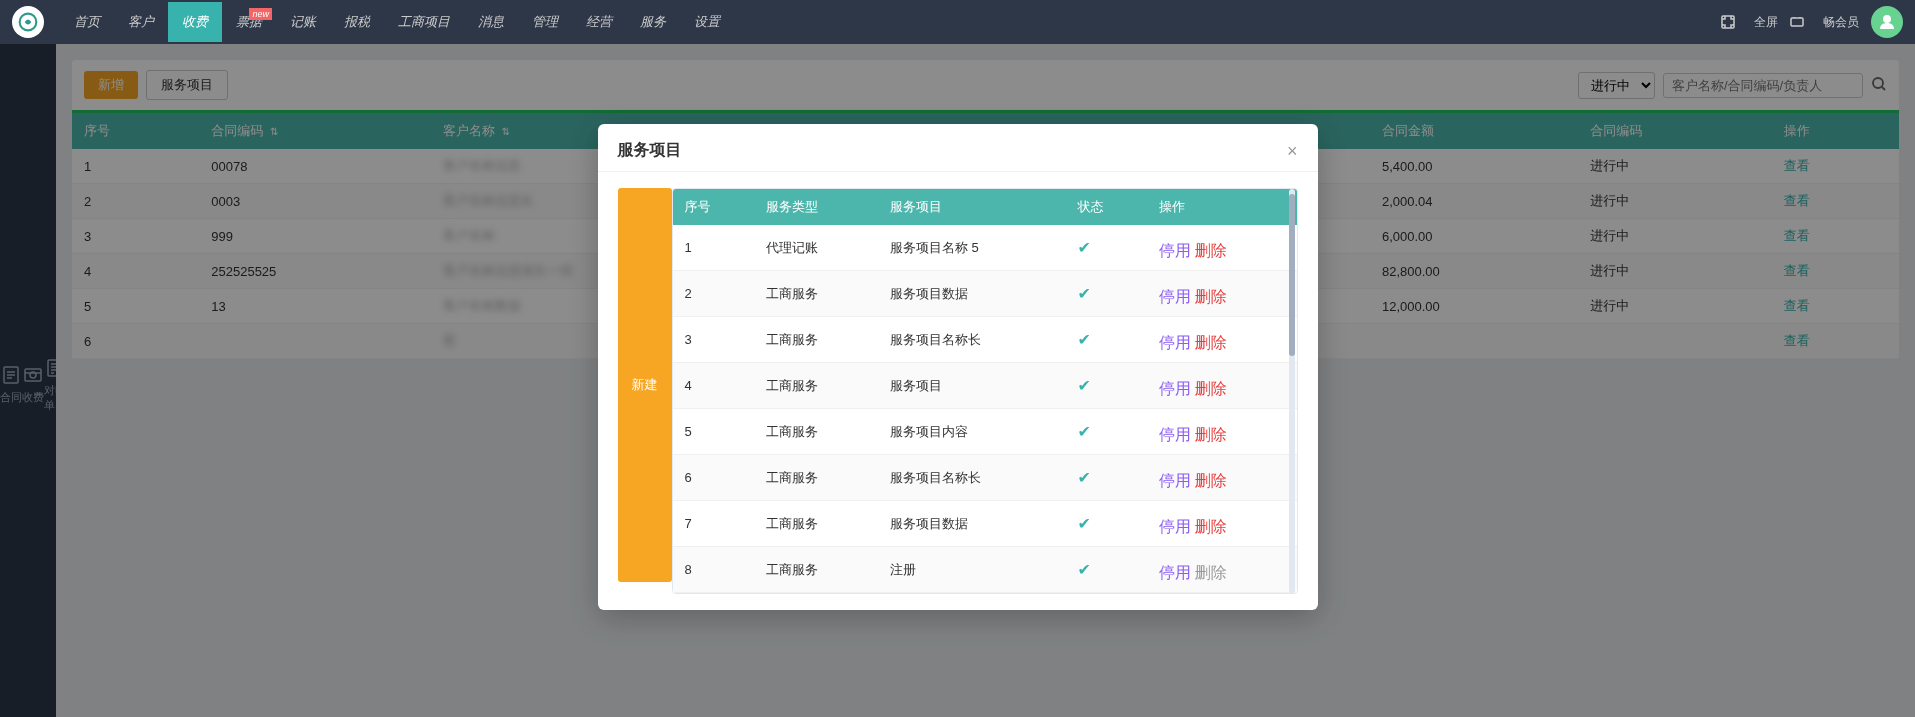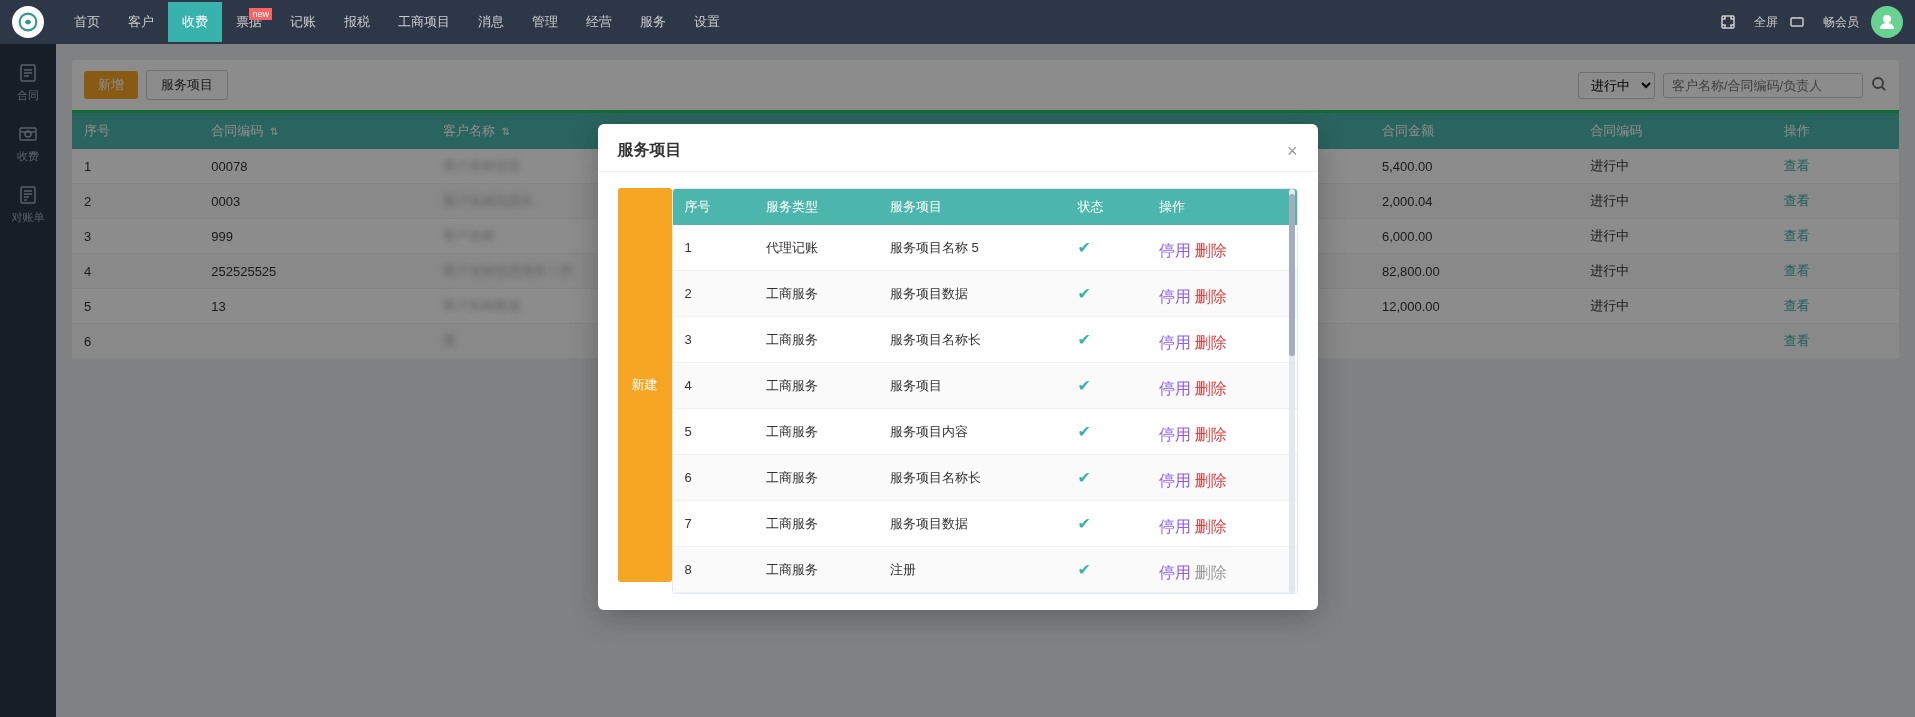--- a/index.html
+++ b/index.html
@@ -28,20 +28,21 @@
     .nav-items { display: flex; align-items: center; flex: 1; }
     .nav-item {
       color: #ccc;
       padding: 0 14px;
       height: 40px;
       display: flex; align-items: center;
       cursor: pointer;
       font-size: 13px;
       position: relative;
       white-space: nowrap;
+      font-style: italic;
     }
     .nav-item.active {
       background: #38b2ac;
       color: #fff;
     }
     .nav-item .new-badge {
       background: #f56565;
       color: #fff;
       font-size: 9px;
       padding: 1px 3px;
@@ -66,21 +67,21 @@
       display: flex;
       margin-top: 44px;
       height: calc(100vh - 44px);
     }
 
     
     .sidebar {
       width: 56px;
       background: #2d3748;
       display: flex;
-      flex-direction: column;
+      flex-direction: row;
       align-items: center;
       padding-top: 8px;
       flex-shrink: 0;
     }
     .sidebar-item {
       display: flex; flex-direction: column; align-items: center;
       padding: 10px 0;
       width: 100%;
       cursor: pointer;
       color: #a0aec0;

